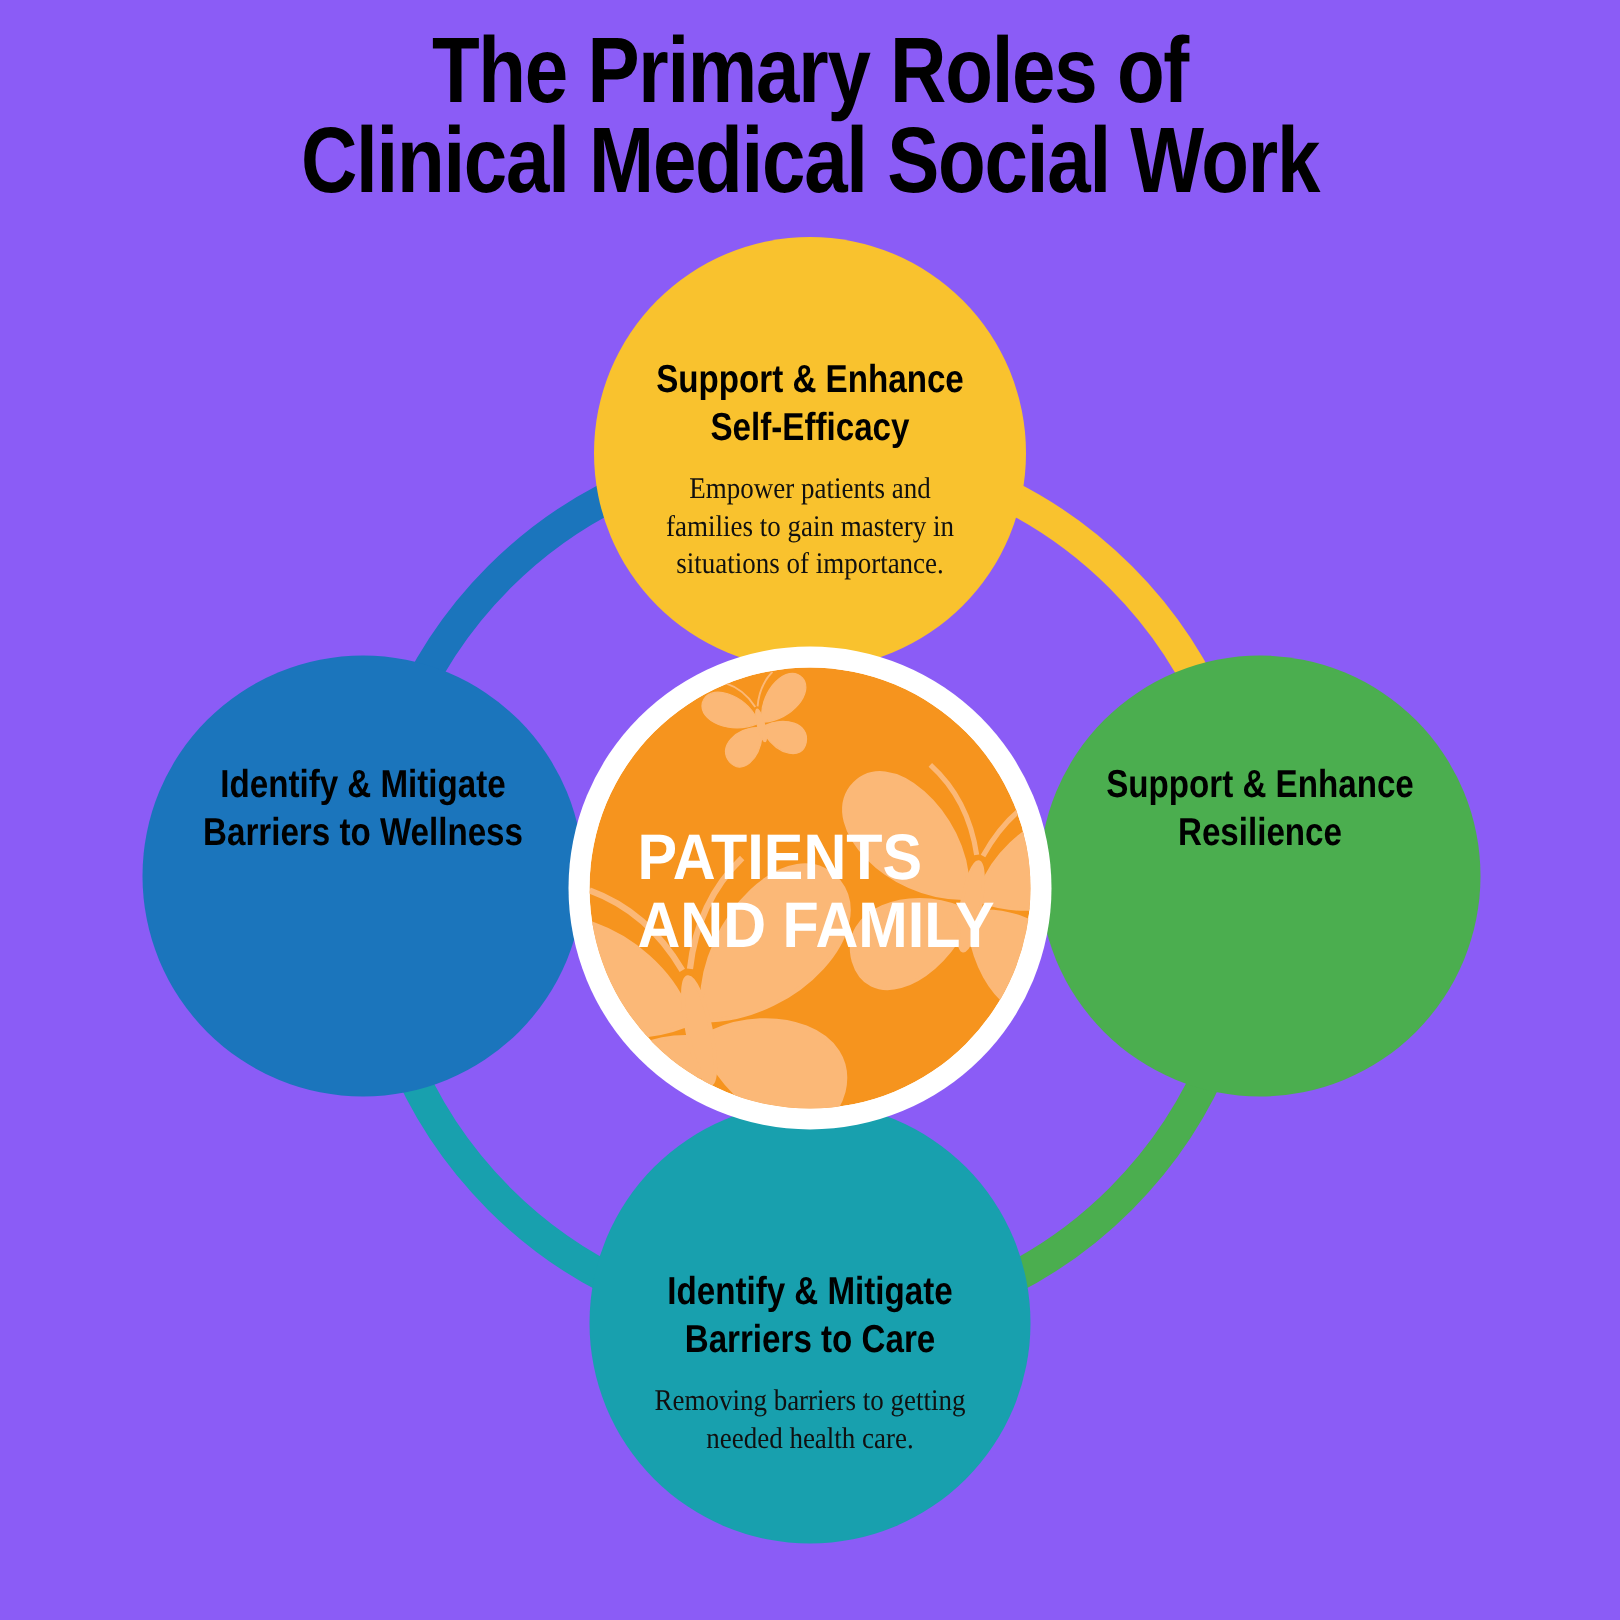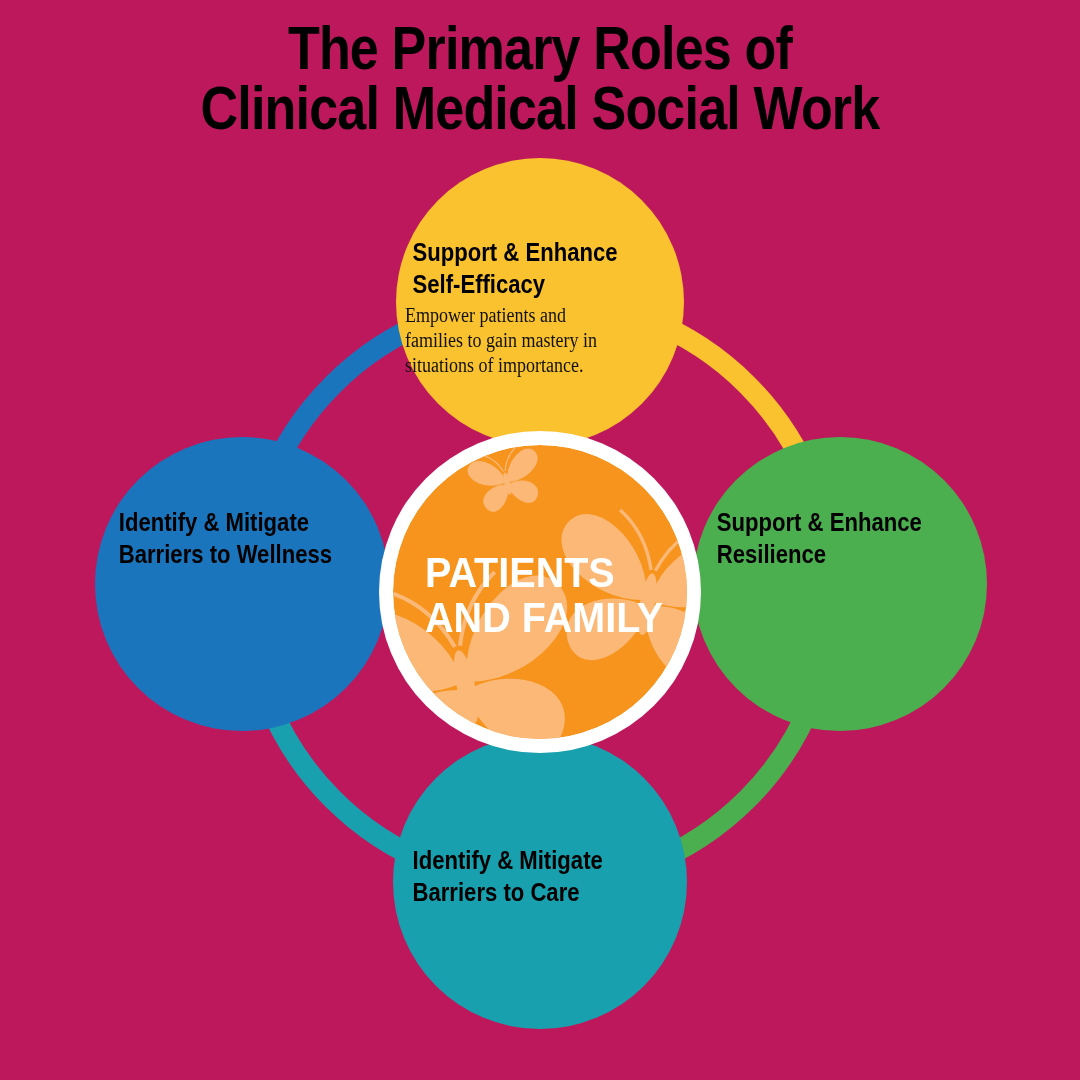--- a/index.html
+++ b/index.html
@@ -1,31 +1,31 @@
 <!DOCTYPE html>
 <html><head>
 <meta charset="utf-8">
 <style>
   html,body{margin:0;padding:0;background:#fff;}
   .canvas{
-    position:relative;width:1080px;height:1080px;background:#be185d;
+    position:relative;width:1080px;height:1080px;background:#8b5cf6;
     overflow:hidden;font-family:"Liberation Sans",sans-serif;
   }
   .diagram-svg{position:absolute;left:0;top:0;}
 
   
   .title{position:absolute;left:0;top:18px;width:1080px;text-align:center;color:#000;}
   .title-line{display:block;font-weight:bold;font-size:62px;line-height:60px;
     transform:scaleX(0.84);transform-origin:50% 50%;white-space:nowrap;letter-spacing:-1px;}
 
   
-  .node-text{position:absolute;color:#101010;}
+  .node-text{position:absolute;text-align:center;color:#101010;}
   .h-line{display:block;font-weight:bold;font-size:26px;line-height:32px;
     transform:scaleX(0.85);transform-origin:50% 50%;white-space:nowrap;color:#000;}
-  .body-block{margin-top:3px;}
+  .body-block{margin-top:14px;}
   .b-line{display:block;font-family:"Liberation Serif",serif;font-size:20px;line-height:25px;
     transform:scaleX(0.90);transform-origin:50% 50%;white-space:nowrap;}
 
   
   .center-label{position:absolute;left:415px;top:550px;width:250px;text-align:left;color:#fff;}
   .c-line{display:block;font-weight:bold;font-size:43px;line-height:45px;
     transform:scaleX(0.92);transform-origin:50% 50%;white-space:nowrap;}
 
   .t-top{left:390px;top:236px;width:300px;}
   .t-left{left:97px;top:506px;width:290px;}
@@ -104,20 +104,24 @@
   </div>
 
   <div class="node-text t-right">
     <span class="h-line">Support &amp; Enhance</span>
     <span class="h-line">Resilience</span>
   </div>
 
   <div class="node-text t-bottom">
     <span class="h-line">Identify &amp; Mitigate</span>
     <span class="h-line">Barriers to Care</span>
+    <div class="body-block">
+      <span class="b-line">Removing barriers to getting</span>
+      <span class="b-line">needed health care.</span>
+    </div>
   </div>
 
   <div class="center-label">
     <span class="c-line">PATIENTS</span>
     <span class="c-line">AND FAMILY</span>
   </div>
 
 </div>
 
 </body></html>

